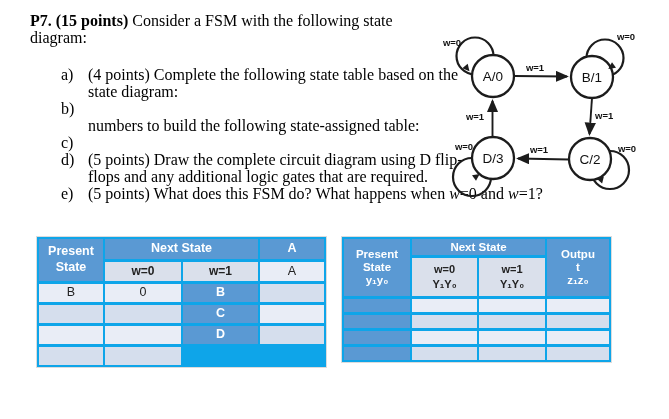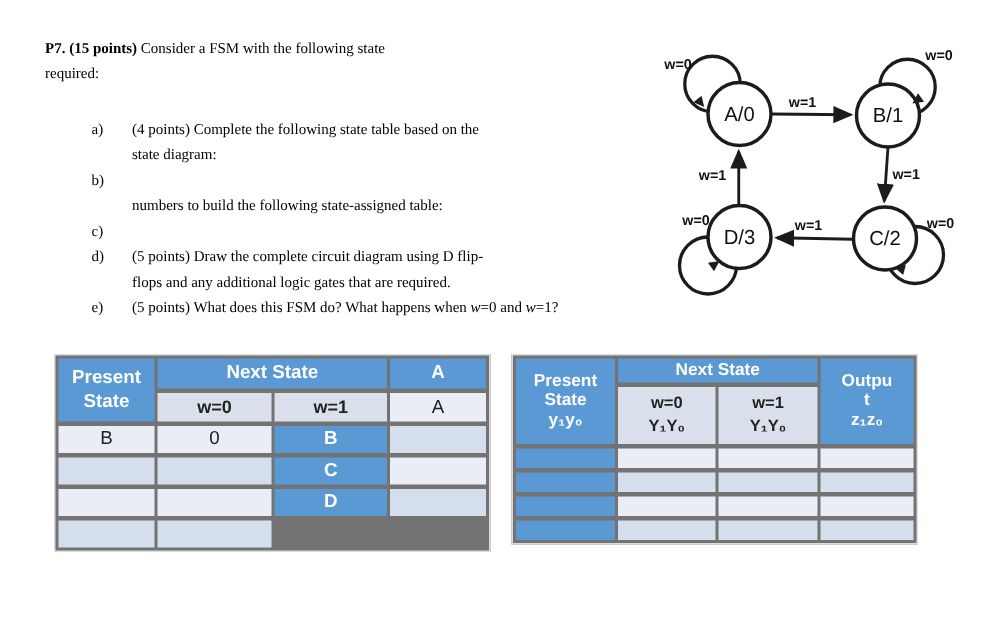--- a/index.html
+++ b/index.html
@@ -1,33 +1,33 @@
 <!DOCTYPE html>
 <html><head>
 <meta charset="utf-8">
 <style>
   html,body{margin:0;padding:0;background:#fff;}
   body{width:669px;height:419px;position:relative;overflow:hidden;
        font-family:"Liberation Serif","DejaVu Serif",serif;color:#000;}
-  .text-col{position:absolute;left:30px;top:24px;font-size:10px;line-height:17px;}
+  .text-col{position:absolute;left:30px;top:12px;font-size:16px;line-height:17px;}
   .title{white-space:nowrap;}
   .plist{margin-top:20px;margin-left:31px;}
   .pitem{display:flex;}
   .plabel{width:27px;flex:none;}
   .ptext{white-space:nowrap;}
   
   .diagram{position:absolute;left:430px;top:10px;}
   .state{fill:#fff;stroke:#1c1c1c;stroke-width:2.3px;}
   .loop{fill:none;stroke:#1c1c1c;stroke-width:2.2px;}
   .edge{stroke:#1c1c1c;stroke-width:1.9px;}
   .ah{fill:#1c1c1c;}
   .stext{font-family:"Liberation Sans","DejaVu Sans",sans-serif;font-size:13.5px;fill:#111;text-anchor:middle;}
   .dlabel{font-family:"Liberation Sans","DejaVu Sans",sans-serif;font-size:9.5px;font-weight:600;fill:#111;}
   
-  .tbl{position:absolute;background:#737373;border:1px solid #dcdcdc;padding:2px;}
+  .tbl{position:absolute;background:#0ea5e9;border:1px solid #dcdcdc;padding:2px;}
   .t1{left:36px;top:236px;}
   .t1 .grid{display:grid;grid-template-columns:64px 76px 75px 64px;
             grid-template-rows:20px 19px 18px 18px 18px 18px;column-gap:2px;row-gap:3px;}
   .t2{left:341px;top:236px;}
   .t2 .grid{display:grid;grid-template-columns:66px 65px 66px 62px;
             grid-template-rows:16px 38px 13px 13px 13px 13px;column-gap:2px;row-gap:3px;}
   .cell{display:flex;flex-direction:column;align-items:center;justify-content:center;
         text-align:center;font-family:"Liberation Sans","DejaVu Sans",sans-serif;line-height:1.25;}
   .hblue{background:#5A99D3;color:#fff;font-weight:bold;}
   .hsub{background:#DAE0EB;color:#222;font-weight:600;}
@@ -40,21 +40,21 @@
   .t2 .hsub{font-size:11px;line-height:15px;}
   .t2 .dcell{font-size:11px;color:#222;}
   .sp-c1{grid-area:1/1/3/2;}
   .sp-next{grid-area:1/2/2/4;}
   .sp-out{grid-area:1/4/3/5;}
 </style>
 </head>
 <body>
 
 <div class="text-col">
-  <div class="title"><b>P7. (15 points)</b><span> Consider a FSM with the following state</span><br><span>required:</span></div>
+  <div class="title"><b>P7. (15 points)</b><span> Consider a FSM with the following state</span><br><span>diagram:</span></div>
   <div class="plist">
     <div class="pitem">
       <span class="plabel">a)</span>
       <span class="ptext"><span>(4 points) Complete the following state table based on the</span><br><span>state diagram:</span></span>
     </div>
     <div class="pitem">
       <span class="plabel">b)</span>
       <span class="ptext"><br><span>numbers to build the following state-assigned table:</span></span>
     </div>
     <div class="pitem">

